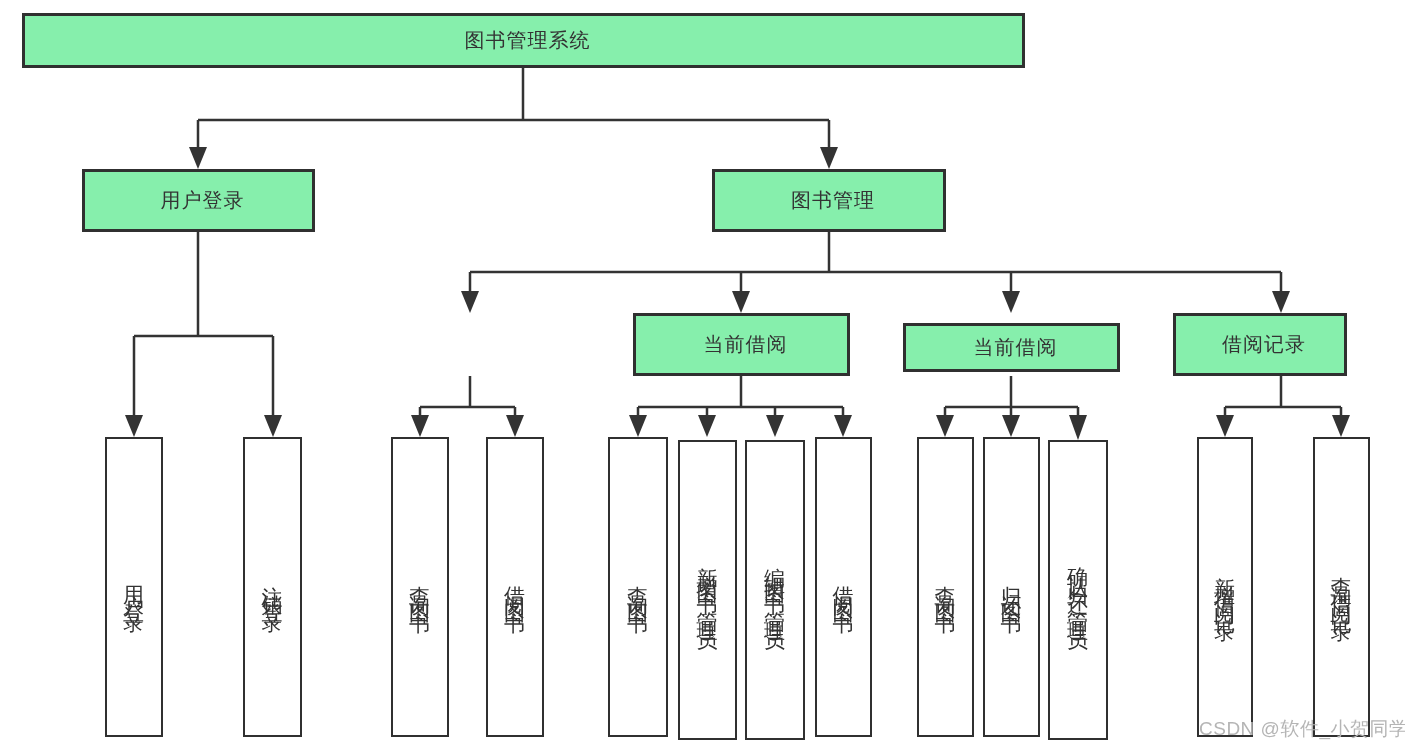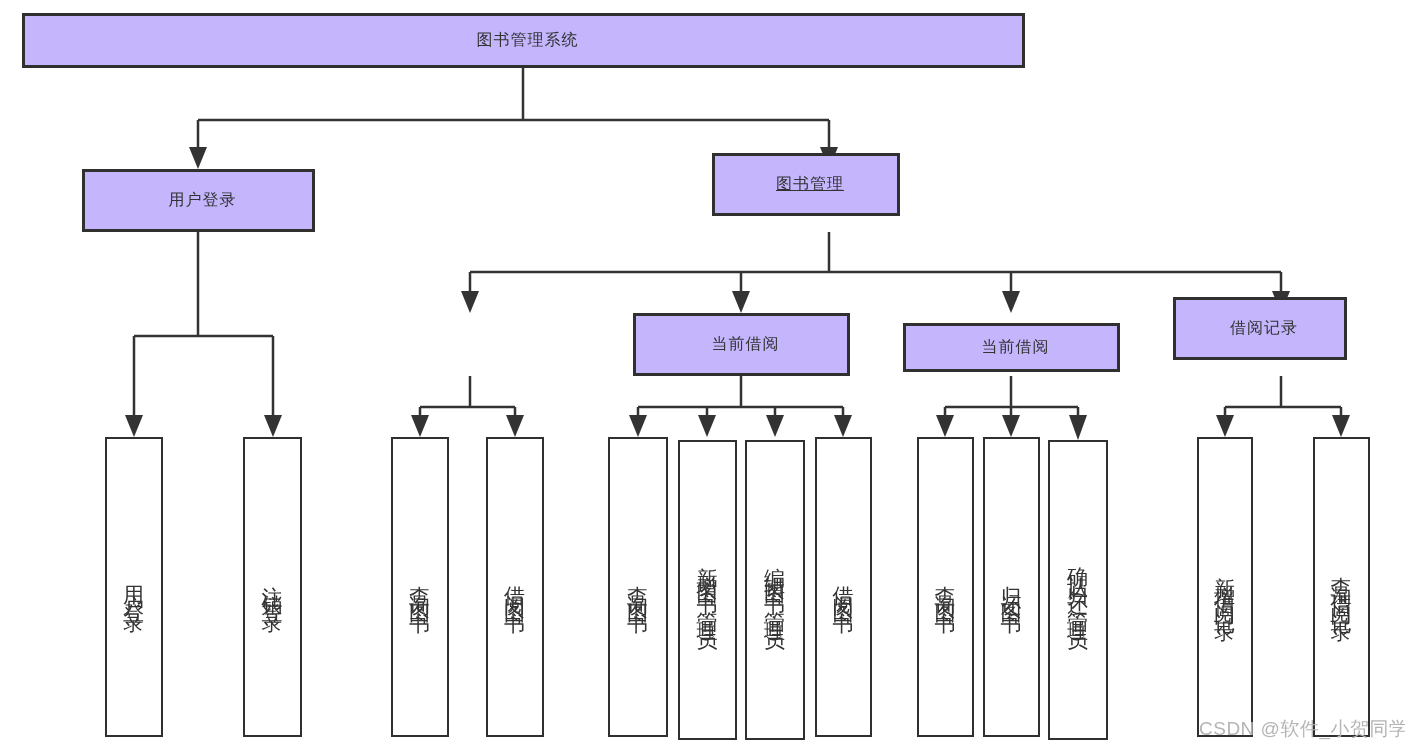--- a/index.html
+++ b/index.html
@@ -13,26 +13,26 @@
   }
   .connectors {
     position: absolute;
     left: 0; top: 0;
     width: 1405px; height: 747px;
     pointer-events: none;
   }
   .hbox {
     position: absolute;
     box-sizing: border-box;
-    background: #c4b5fd;
+    background: #86efac;
     border: 3px solid #303030;
     display: flex;
     align-items: center;
     justify-content: center;
-    font-size: 16px;
+    font-size: 20px;
     color: #333333;
     letter-spacing: 1px;
     white-space: nowrap;
     padding-left: 8px;
   }
   .vbox {
     position: absolute;
     top: 437px;
     height: 300px;
     box-sizing: border-box;
@@ -128,25 +128,25 @@
     </g>
     <g fill="#333333" stroke="none">
       <polygon points="1216,415 1234,415 1225,437"></polygon>
       <polygon points="1332,415 1350,415 1341,437"></polygon>
     </g>
   </svg>
 
   <div class="hbox" style="left:22px; top:13px; width:1003px; height:55px;">图书管理系统</div>
 
   <div class="hbox" style="left:82px; top:169px; width:233px; height:63px;">用户登录</div>
-  <div class="hbox" style="left:712px; top:153px; width:188px; height:63px;text-decoration:underline;">图书管理</div>
+  <div class="hbox" style="left:712px; top:169px; width:234px; height:63px;">图书管理</div>
 
   <div class="hbox" style="left:633px; top:313px; width:217px; height:63px;">当前借阅</div>
   <div class="hbox" style="left:903px; top:313px; width:217px; height:49px;margin-top:10px;">当前借阅</div>
-  <div class="hbox" style="left:1173px; top:297px; width:174px; height:63px;text-align:center;">借阅记录</div>
+  <div class="hbox" style="left:1173px; top:313px; width:174px; height:63px;text-align:center;">借阅记录</div>
 
   <div class="vbox" style="left:105px; width:58px;">
     <span>用户登录</span>
   </div>
   <div class="vbox" style="left:243px; width:59px;">
     <span>注销登录</span>
   </div>
 
   <div class="vbox" style="left:391px; width:58px;">
     <span>查询图书</span>

